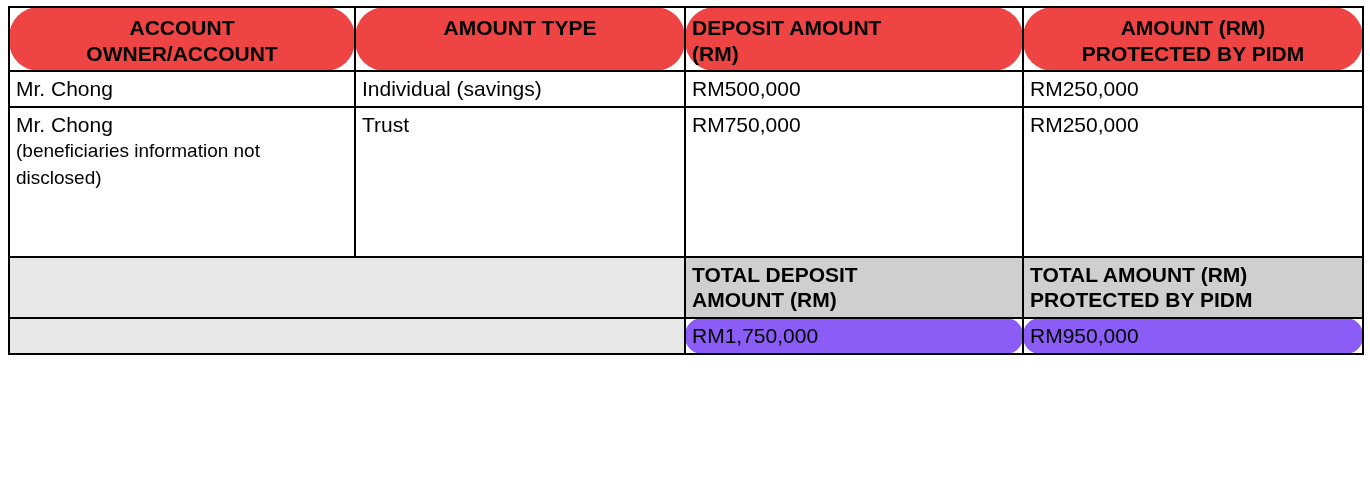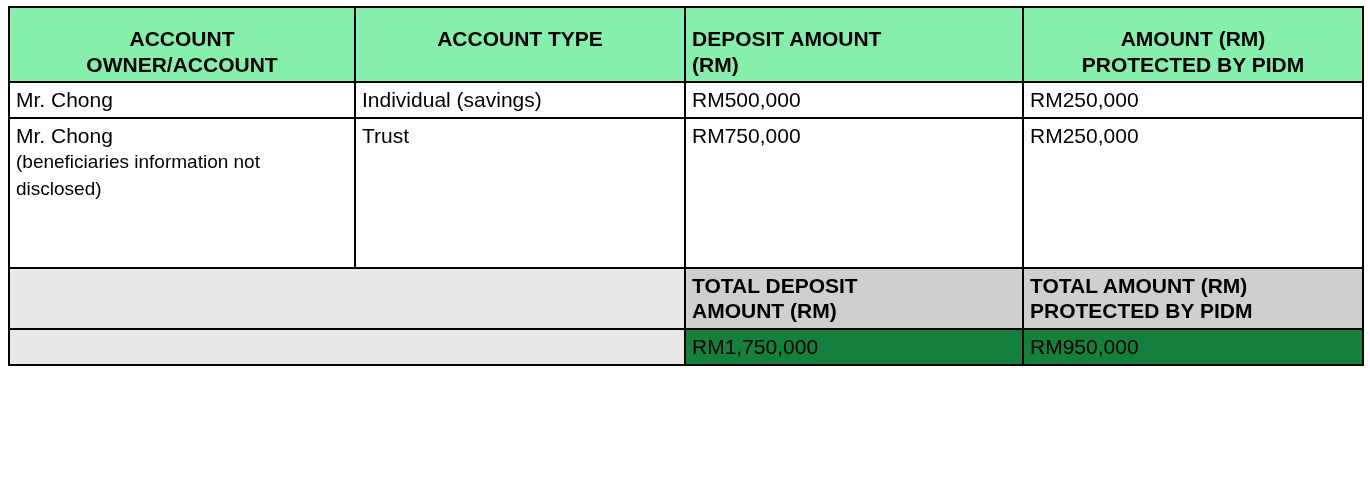--- a/index.html
+++ b/index.html
@@ -32,25 +32,26 @@
     padding: 4px 6px 4px 6px;
     line-height: 1.22;
     word-wrap: break-word;
   }
   .col-owner  { width: 346px; }
   .col-type   { width: 330px; }
   .col-dep    { width: 338px; }
   .col-prot   { width: 340px; }
 
   tr.header-row td {
-    background: #86efac;
+    background: #ef4444;
     font-weight: bold;
     text-align: center;
     vertical-align: top;
-    padding-top: 18px;
+    padding-top: 7px;
+    border-radius: 30px;
   }
   tr.header-row td.align-left-wrap {
     text-align: left;
   }
   tr.data-row td {
     background: #ffffff;
     font-weight: normal;
   }
   td.tall {
     height: 140px;
@@ -65,21 +66,22 @@
   }
   tr.totals-label-row td.total-head {
     background: #cfcfcf;
     font-weight: bold;
     text-align: left;
   }
   tr.totals-value-row td.blank-cell {
     background: #e8e8e8;
   }
   tr.totals-value-row td.total-value {
-    background: #15803d;
+    background: #8b5cf6;
+    border-radius: 17px;
   }
   .line2 { display: block; }
 </style>
 </head>
 <body>
 
 <div class="sheet">
   <table class="deposit-table">
     <colgroup>
       <col class="col-owner">
@@ -87,21 +89,21 @@
       <col class="col-dep">
       <col class="col-prot">
     </colgroup>
     <tbody>
       <tr class="header-row">
         <td>
           <span class="line2">ACCOUNT</span>
           <span class="line2">OWNER/ACCOUNT</span>
         </td>
         <td>
-          <span class="line2">ACCOUNT TYPE</span>
+          <span class="line2">AMOUNT TYPE</span>
         </td>
         <td class="align-left-wrap">
           <span class="line2">DEPOSIT AMOUNT</span>
           <span class="line2">(RM)</span>
         </td>
         <td>
           <span class="line2">AMOUNT (RM)</span>
           <span class="line2">PROTECTED BY PIDM</span>
         </td>
       </tr>

